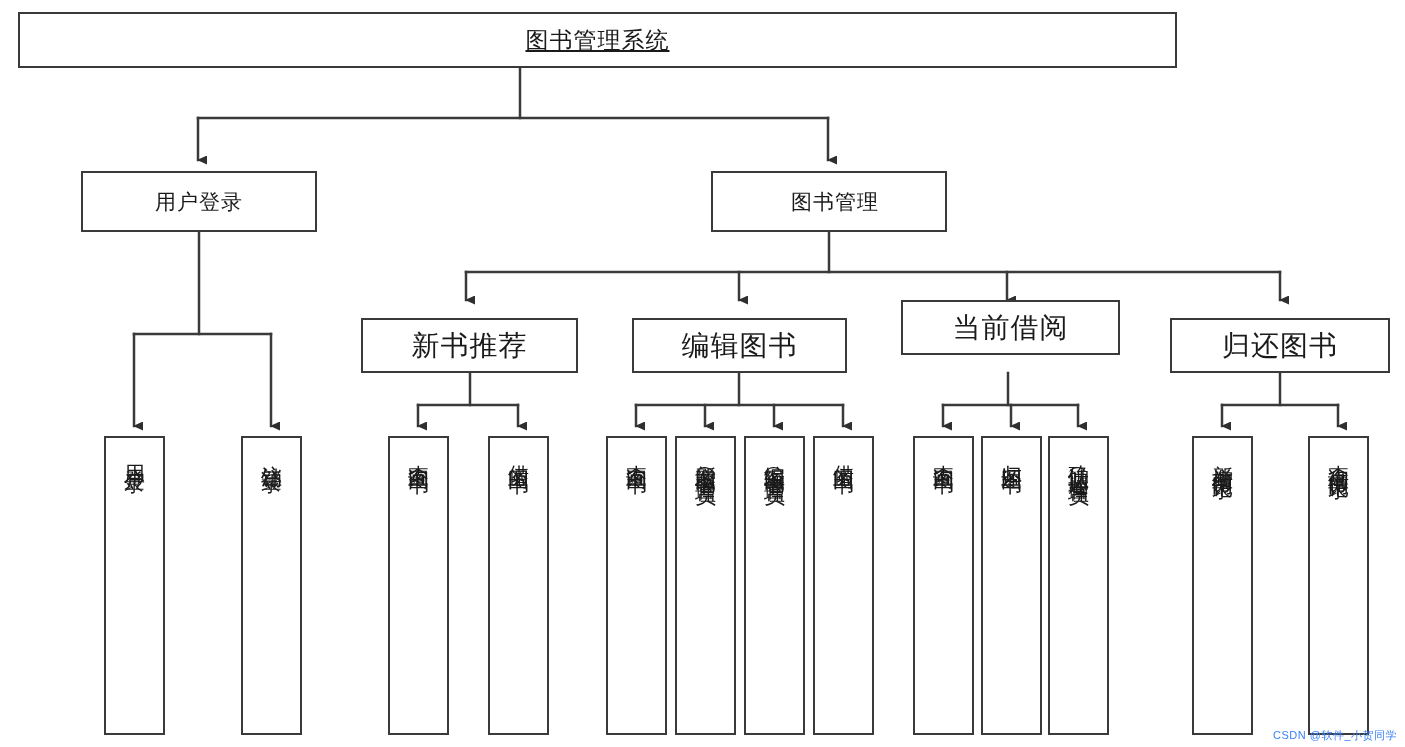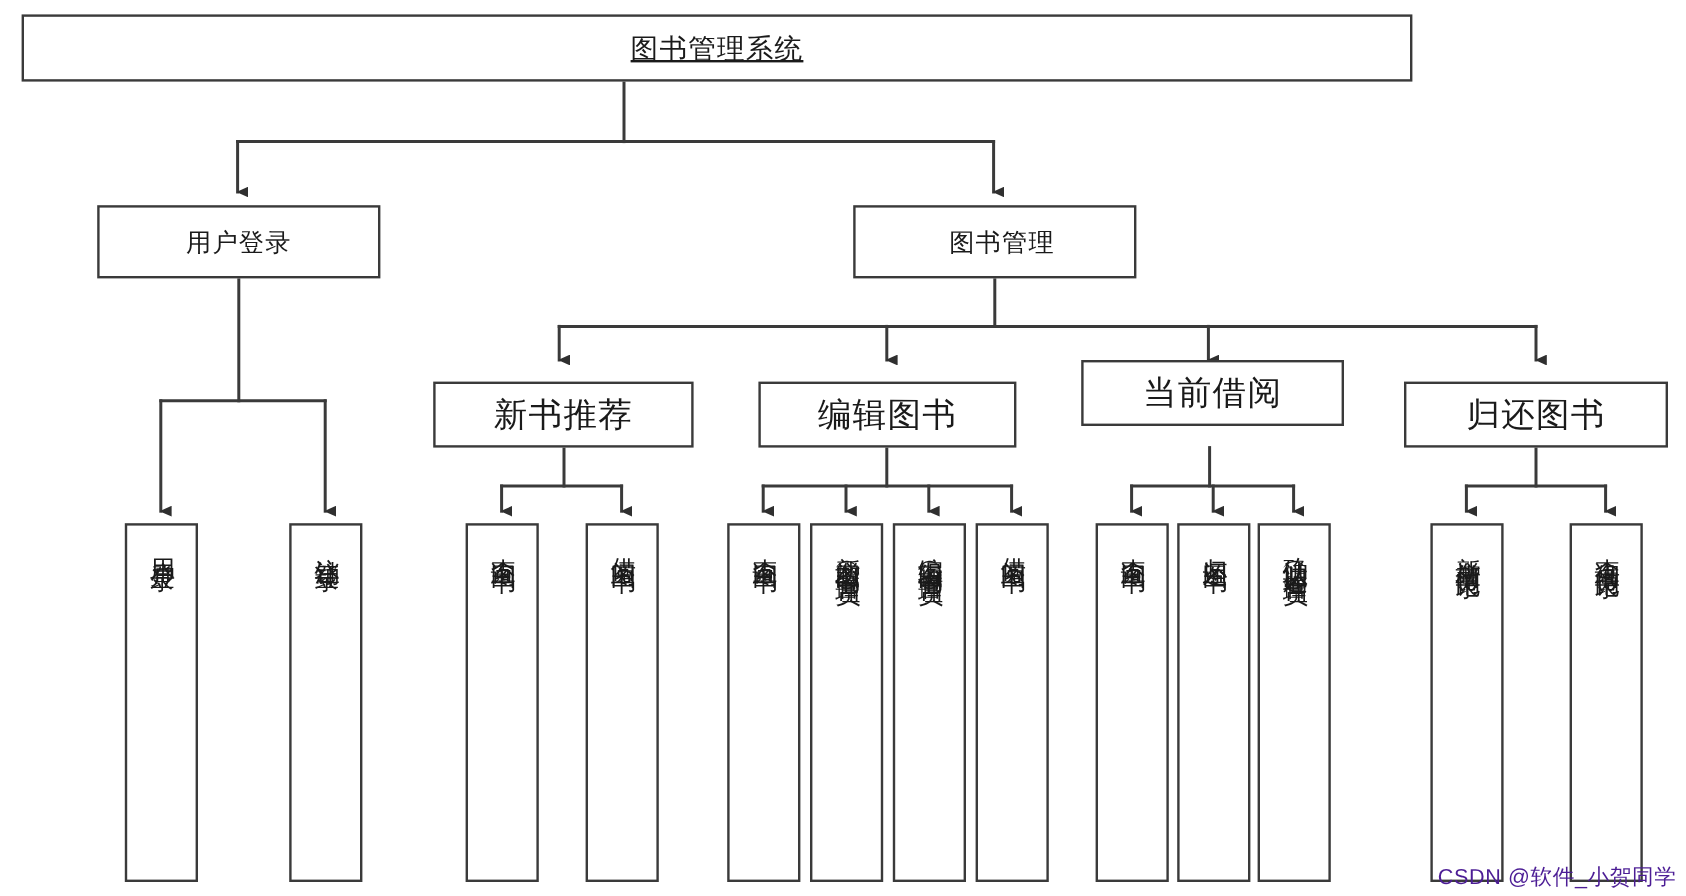--- a/index.html
+++ b/index.html
@@ -61,22 +61,22 @@
     text-orientation: upright;
     letter-spacing: 3px;
     line-height: 1.05;
     white-space: nowrap;
     display: block;
   }
   .watermark {
     position: absolute;
     right: 8px;
     bottom: 4px;
-    font-size: 18px;
-    color: #4c1d95;
+    font-size: 11px;
+    color: #3b82f6;
     z-index: 5;
     white-space: nowrap;
     letter-spacing: 0.5px;
   }
 </style>
 </head>
 <body>
 
 <div id="diagram-root">
 

